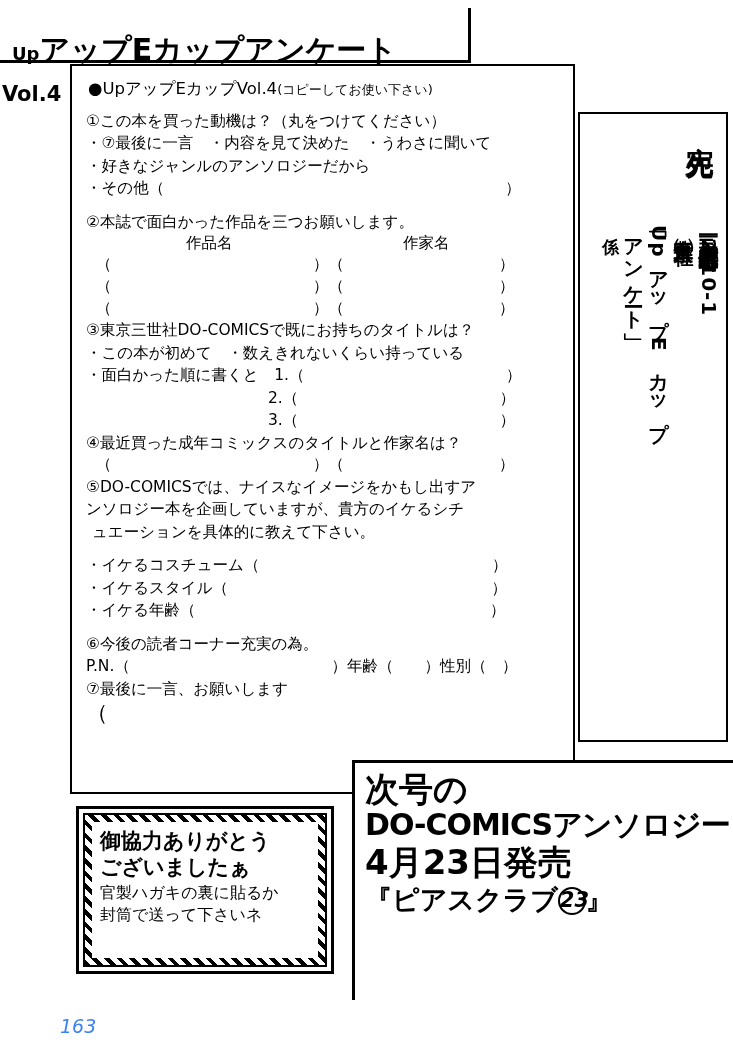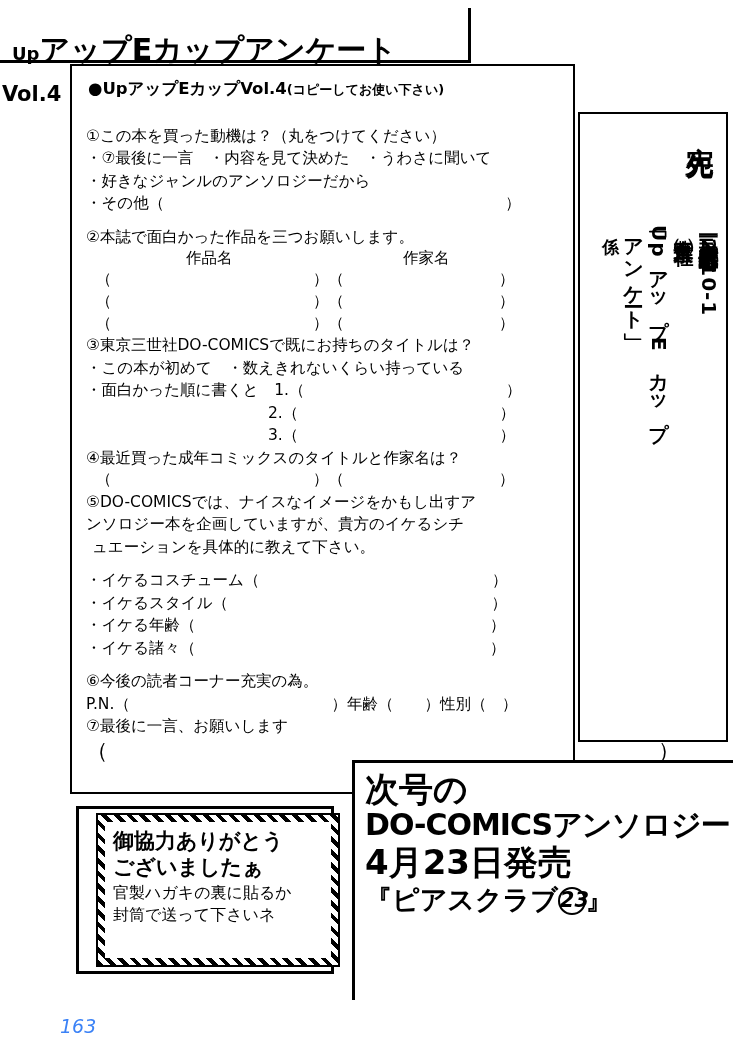--- a/index.html
+++ b/index.html
@@ -56,22 +56,22 @@
     top: 64px;
     width: 505px;
     height: 730px;
     border: 2px solid #000;
     background: #fff;
     box-sizing: border-box;
     padding: 10px 14px;
   }
   #q-head {
     font-size: 16.5px;
-    font-weight: bold;
-    margin: 2px 0 25px 2px;
+    font-weight: normal;
+    margin: 2px 0 10px 2px;
     white-space: nowrap;
   }
   #q-head .paren {
     font-size: 13px;
   }
   .q-line {
     font-size: 15.5px;
     line-height: 1.45;
     white-space: pre;
   }
@@ -147,21 +147,20 @@
   #thanks-inner {
     width: 100%;
     height: 100%;
     box-sizing: border-box;
     border: 2px solid #000;
     padding: 10px 8px 0 2px;
     position: relative;
     background:
       repeating-linear-gradient(45deg, #000 0 4px, #fff 4px 9px) padding-box;
     background-clip: border-box;
-    margin-left: 13px;
   }
   #thanks-content {
     position: absolute;
     left: 7px;
     top: 7px;
     right: 7px;
     bottom: 7px;
     background: #fff;
     padding: 6px 6px 0 8px;
     box-sizing: border-box;
@@ -280,21 +279,20 @@
   <div class="q-line">④最近買った成年コミックスのタイトルと作家名は？</div>
   <div class="paren-row">（　　　　　　　　　　　　　）（　　　　　　　　　　）</div>
 
   <div class="q-line">⑤DO-COMICSでは、ナイスなイメージをかもし出すア</div>
   <div class="q-line">ンソロジー本を企画していますが、貴方のイケるシチ</div>
   <div class="q-line indent1">ュエーションを具体的に教えて下さい。</div>
   <div class="q-gap"></div>
   <div class="q-line">・イケるコスチューム（　　　　　　　　　　　　　　　）</div>
   <div class="q-line">・イケるスタイル（　　　　　　　　　　　　　　　　　）</div>
   <div class="q-line">・イケる年齢（　　　　　　　　　　　　　　　　　　　）</div>
-  <div class="q-line">・イケる諸々（　　　　　　　　　　　　　　　　　　　）</div>
 
   <div class="q-gap"></div>
 
   <div class="q-line">⑥今後の読者コーナー充実の為。</div>
   <div class="q-line">P.N.（　　　　　　　　　　　　　）年齢（　　）性別（　）</div>
 
   <div class="q-line">⑦最後に一言、お願いします</div>
   <div class="q-line" style="font-size:22px;line-height:1.2;">（　　　　　　　　　　　　　　　　　　　　　　　　　）</div>
 
 </div>

